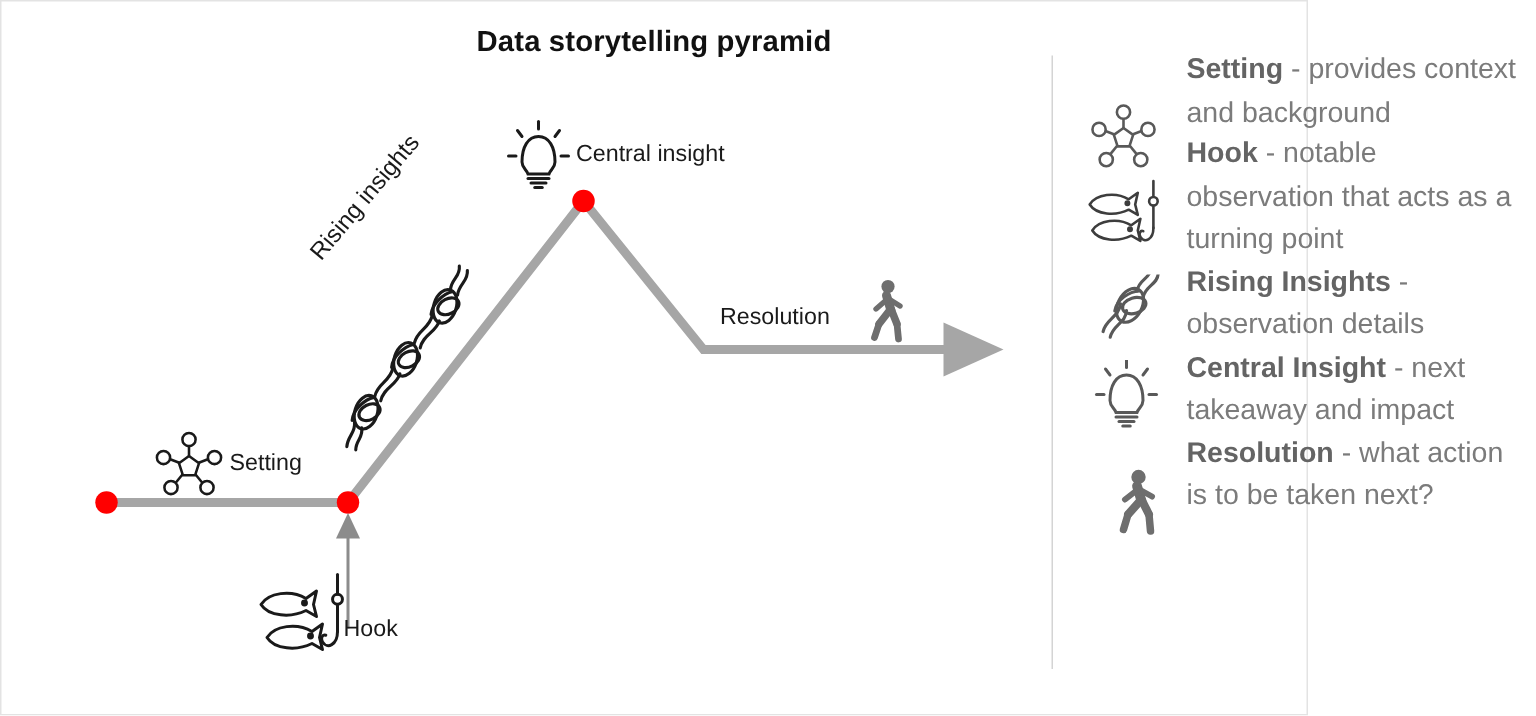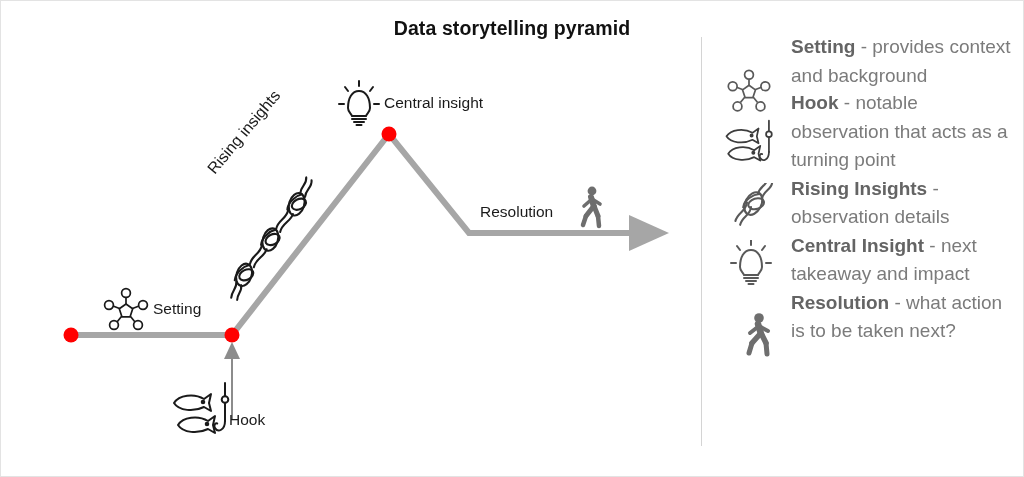--- a/index.html
+++ b/index.html
@@ -4,21 +4,21 @@
 <style>
   html,body{margin:0;padding:0;}
   body{
     width:1024px;height:477px;
     background:#ffffff;
     font-family:"Liberation Sans", sans-serif;
     overflow:hidden;
   }
   #root{
     position:relative;
-    width:1024px;height:477px;
+    width:872px;height:477px;
     box-sizing:border-box;
     border:1px solid #e3e3e3;
     background:#ffffff;
   }
   
   #title{
     position:absolute;
     left:0;right:0;top:16px;
     text-align:center;
     font-size:19.5px;

